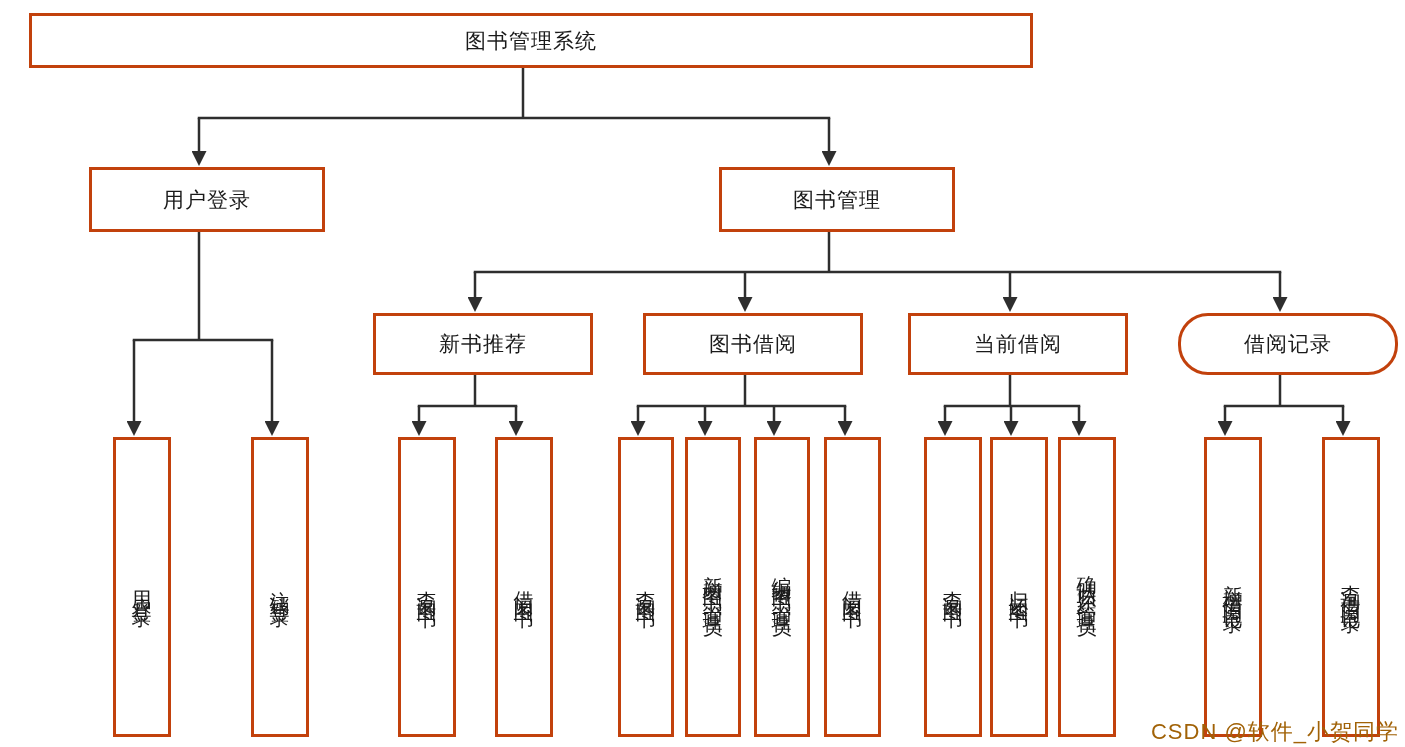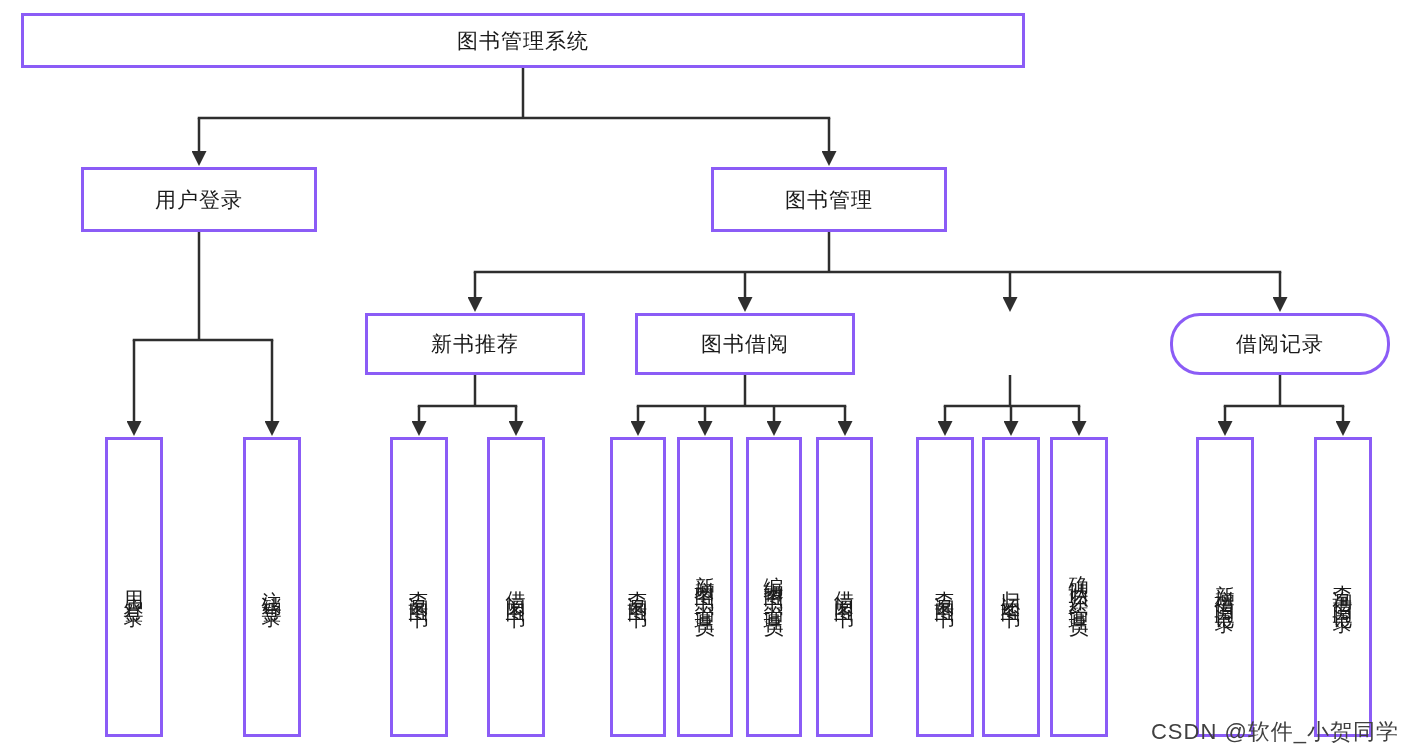--- a/index.html
+++ b/index.html
@@ -7,38 +7,39 @@
     position:relative;
     width:1405px; height:747px;
     background:#ffffff;
     overflow:hidden;
     font-family:"Liberation Sans","DejaVu Sans",sans-serif;
   }
   svg.connectors { position:absolute; left:0; top:0; width:1405px; height:747px; }
   .node {
     position:absolute;
     box-sizing:border-box;
-    border:3px solid #8b5cf6;
+    border:3px solid #c2410c;
     background:#ffffff;
     display:flex; align-items:center; justify-content:center;
     color:#1a1a1a;
+    margin-left:8px;
   }
   .node.h { font-size:21px; letter-spacing:1px; white-space:nowrap; }
   .node.v {
     writing-mode:vertical-rl;
     text-orientation:mixed;
     font-size:20px;
     letter-spacing:6px;
     line-height:1;
   }
   .watermark {
     position:absolute;
     right:6px; bottom:0;
     font-size:22px;
-    color:#404040;
+    color:#a16207;
     z-index:5;
     letter-spacing:1px;
     white-space:nowrap;
   }
 </style>
 </head>
 <body>
 
 <div class="stage">
 
@@ -104,20 +105,21 @@
     </g>
   </svg>
 
   <div class="node h" style="left:21px; top:13px; width:1004px; height:55px;">图书管理系统</div>
 
   <div class="node h" style="left:81px; top:167px; width:236px; height:65px;">用户登录</div>
   <div class="node h" style="left:711px; top:167px; width:236px; height:65px;">图书管理</div>
 
   <div class="node h" style="left:635px; top:313px; width:220px; height:62px;">图书借阅</div>
   <div class="node h" style="left:365px; top:313px; width:220px; height:62px;">新书推荐</div>
+  <div class="node h" style="left:900px; top:313px; width:220px; height:62px;">当前借阅</div>
   <div class="node h" style="left:1170px; top:313px; width:220px; height:62px;border-radius:30px;">借阅记录</div>
 
   <div class="node v" style="left:105px; top:437px; width:58px; height:300px;">用户登录</div>
   <div class="node v" style="left:243px; top:437px; width:58px; height:300px;">注销登录</div>
 
   <div class="node v" style="left:390px; top:437px; width:58px; height:300px;">查询图书</div>
   <div class="node v" style="left:487px; top:437px; width:58px; height:300px;">借阅图书</div>
 
   <div class="node v" style="left:610px; top:437px; width:56px; height:300px;">查询图书</div>
   <div class="node v" style="left:677px; top:437px; width:56px; height:300px;">新增图书（管理员）</div>

